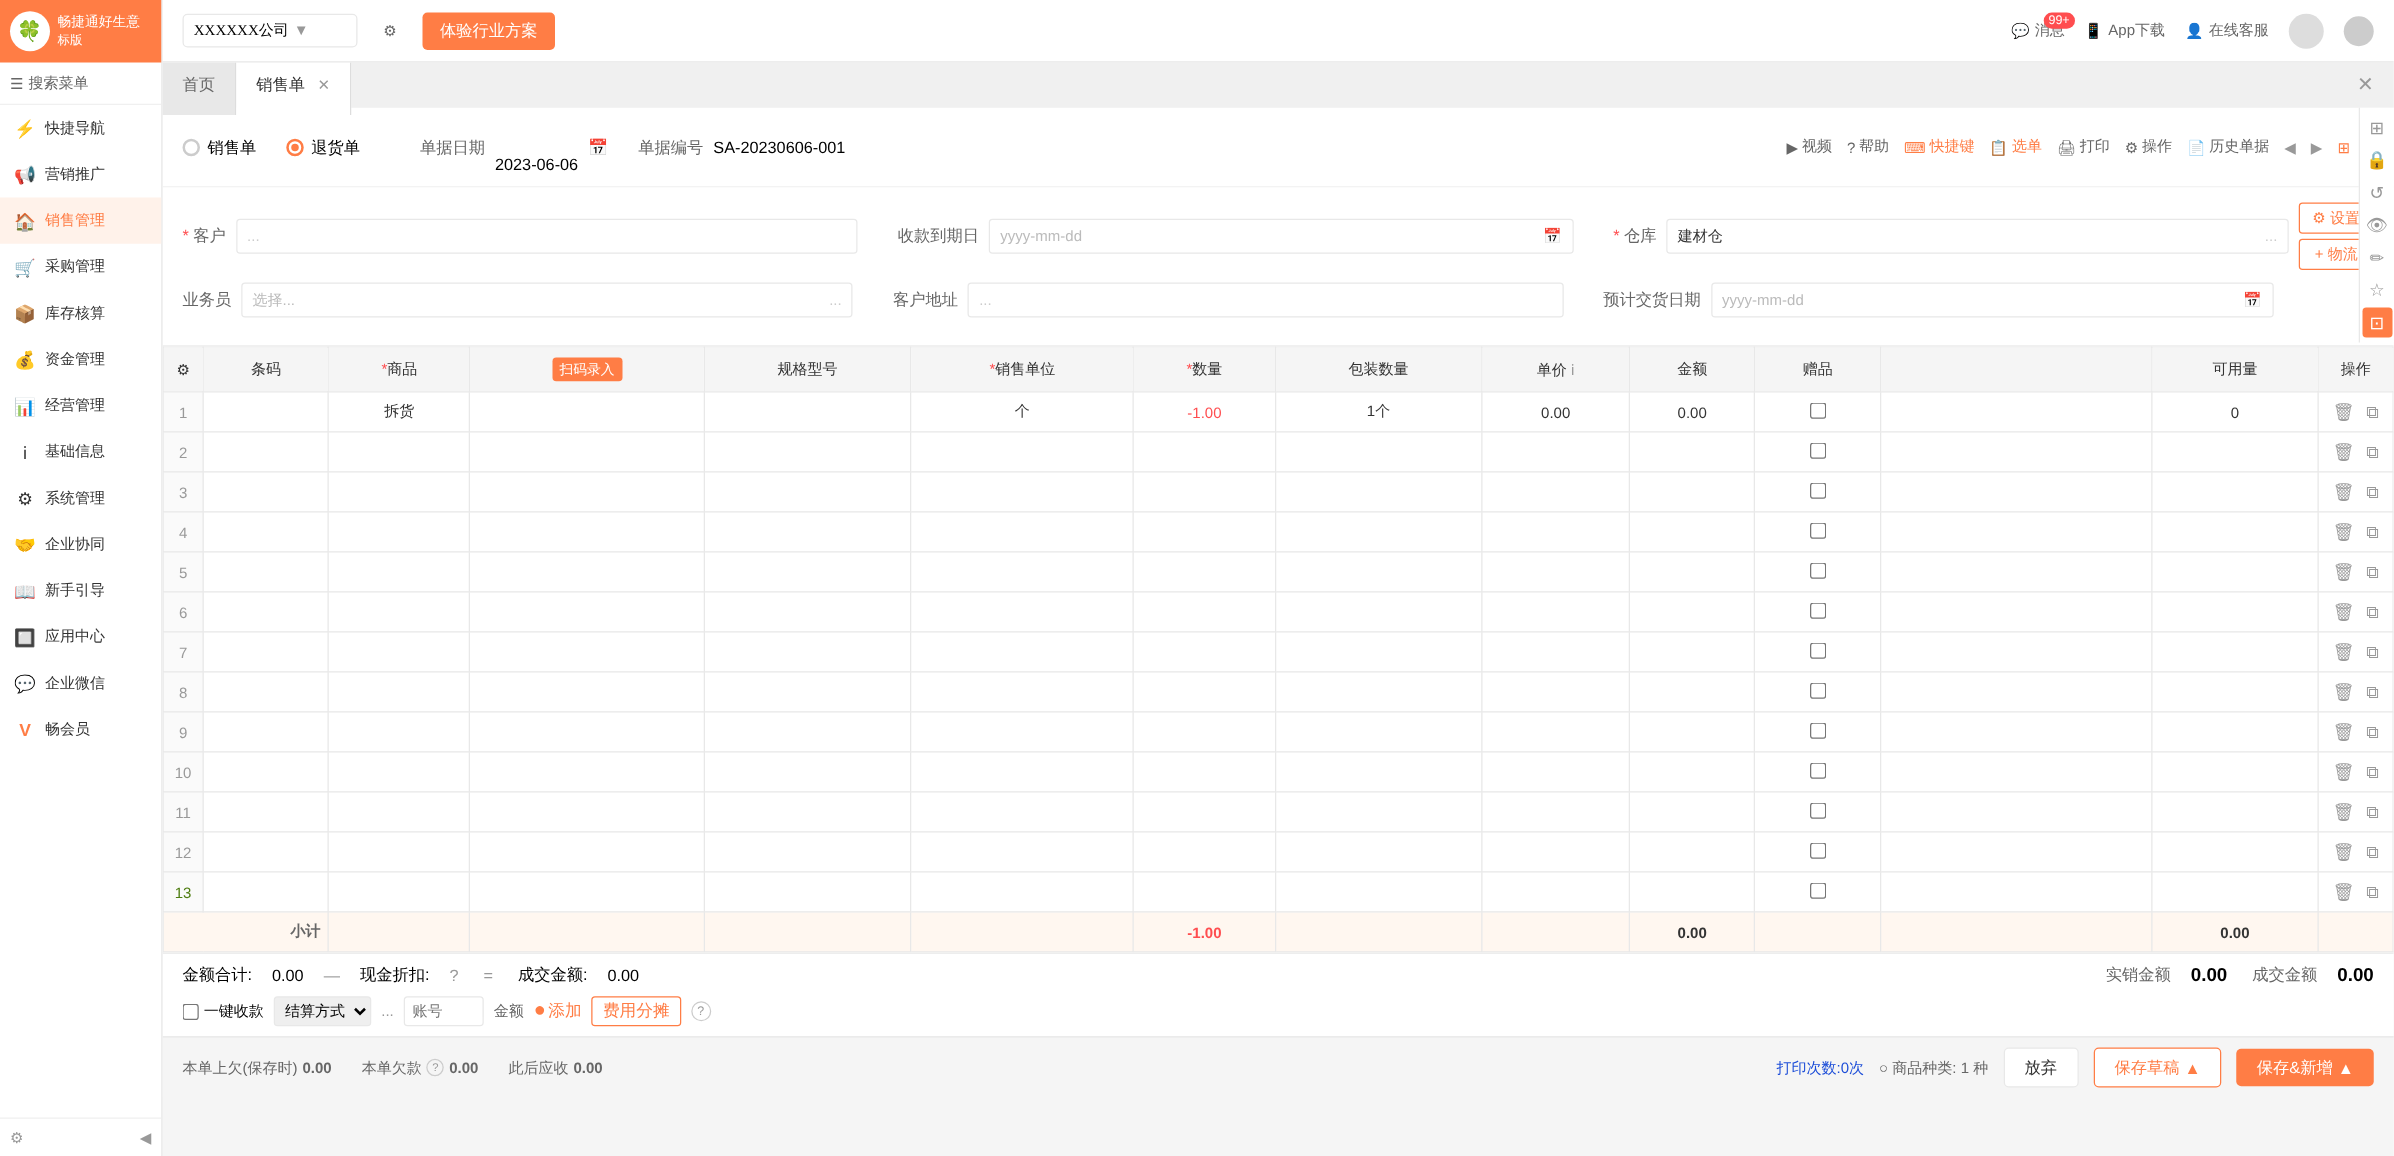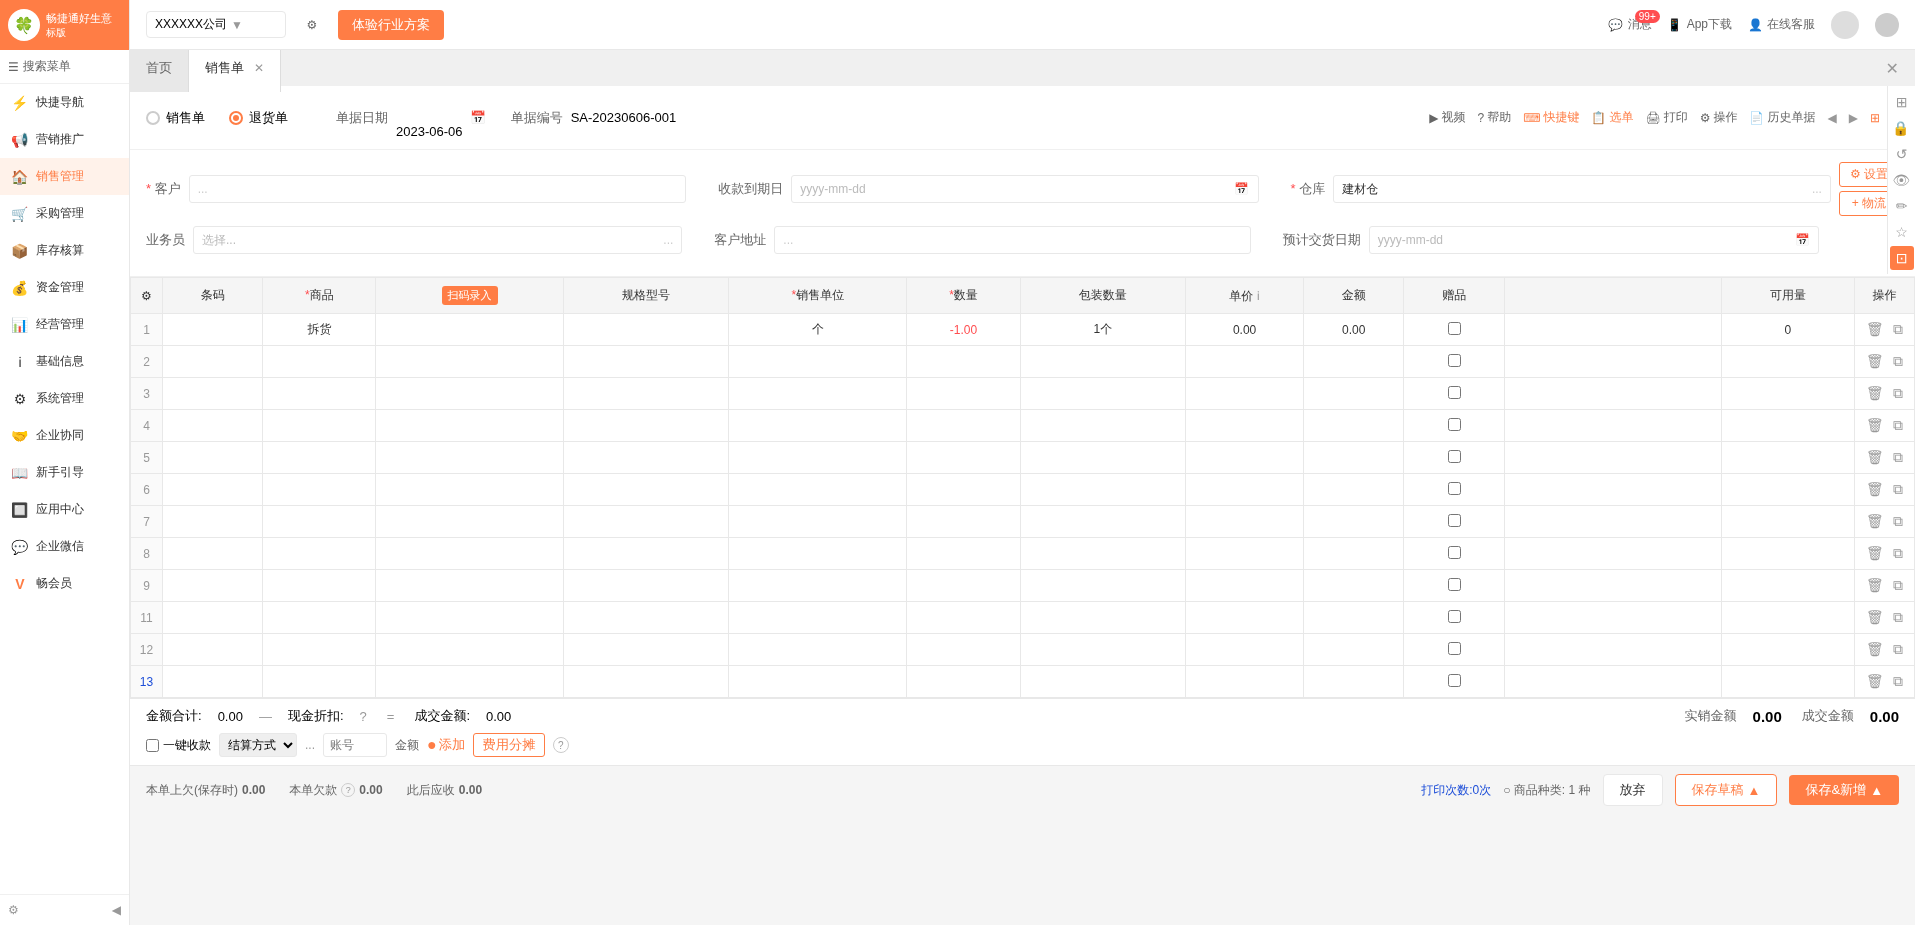--- a/index.html
+++ b/index.html
@@ -12,21 +12,21 @@
     .sidebar-logo-text { color: #fff; font-size: 11px; line-height: 1.3; }
     .sidebar-logo-text .sub { font-size: 10px; }
     .sidebar-search { padding: 8px; border-bottom: 1px solid #f0f0f0; display: flex; align-items: center; gap: 4px; cursor: pointer; color: #666; }
     .sidebar-item { padding: 10px 12px; display: flex; align-items: center; gap: 8px; cursor: pointer; color: #333; font-size: 12px; }
     .sidebar-item.active { background: #fff2ea; color: #ff7d45; }
     .sidebar-item .icon { width: 16px; height: 16px; display: flex; align-items: center; justify-content: center; font-size: 14px; }
     .sidebar-bottom { margin-top: auto; padding: 8px; border-top: 1px solid #f0f0f0; display: flex; align-items: center; justify-content: space-between; }
 
     
     .topbar { position: fixed; left: 130px; top: 0; right: 0; height: 50px; background: #fff; border-bottom: 1px solid #e8e8e8; display: flex; align-items: center; padding: 0 16px; gap: 12px; z-index: 99; }
-    .company-selector { display: flex; align-items: center; gap: 4px; border: 1px solid #e8e8e8; border-radius: 4px; padding: 4px 8px; cursor: pointer; min-width: 140px; }
+    .company-selector { display: flex; align-items: center; gap: 4px; border: 1px solid #e8e8e8; border-radius: 4px; padding: 4px 8px; cursor: pointer; min-width: 140px; font-family: Liberation Serif, serif; }
     .gear-btn { width: 28px; height: 28px; display: flex; align-items: center; justify-content: center; cursor: pointer; color: #666; }
     .experience-btn { background: #ff7d45; color: #fff; border: none; border-radius: 4px; padding: 6px 14px; font-size: 13px; cursor: pointer; }
     .topbar-right { margin-left: auto; display: flex; align-items: center; gap: 16px; }
     .topbar-msg { display: flex; align-items: center; gap: 4px; cursor: pointer; color: #666; font-size: 12px; position: relative; }
     .badge { background: #ff4d4f; color: #fff; border-radius: 10px; padding: 1px 4px; font-size: 10px; position: absolute; top: -6px; right: -8px; }
     .avatar { width: 28px; height: 28px; border-radius: 50%; background: #ddd; }
 
     
     .tabbar { position: fixed; left: 130px; top: 50px; right: 0; height: 36px; background: #f0f0f0; display: flex; align-items: center; z-index: 98; }
     .tab { padding: 0 16px; height: 48px; display: flex; align-items: center; gap: 6px; cursor: pointer; font-size: 13px; color: #666; border-right: 1px solid #ddd; }
@@ -539,20 +539,39 @@
     <td></td>
     <td><input type="checkbox" style=""></td>
     <td></td>
     <td></td>
     <td>
       <span class="op-icon">🗑</span>
       <span class="op-icon">⧉</span>
     </td>
   </tr>
             <tr>
+    <td class="row-num" style="background:#fafafa;color:#999;">10</td>
+    <td></td>
+    <td></td>
+    <td></td>
+    <td></td>
+    <td></td>
+    <td class=""></td>
+    <td></td>
+    <td></td>
+    <td></td>
+    <td><input type="checkbox" style=""></td>
+    <td></td>
+    <td></td>
+    <td>
+      <span class="op-icon">🗑</span>
+      <span class="op-icon">⧉</span>
+    </td>
+  </tr>
+            <tr>
     <td class="row-num" style="background:#fafafa;color:#999;">11</td>
     <td></td>
     <td></td>
     <td></td>
     <td></td>
     <td></td>
     <td class=""></td>
     <td></td>
     <td></td>
     <td></td>
@@ -577,38 +596,53 @@
     <td></td>
     <td><input type="checkbox" style=""></td>
     <td></td>
     <td></td>
     <td>
       <span class="op-icon">🗑</span>
       <span class="op-icon">⧉</span>
     </td>
   </tr>
             <tr>
-    <td class="row-num" style="background:#fafafa;color:#1d4ed8;">13</td>
-    <td></td>
-    <td></td>
-    <td></td>
-    <td></td>
-    <td></td>
-    <td class=""></td>
-    <td></td>
-    <td></td>
-    <td></td>
-    <td><input type="checkbox" style=""></td>
-    <td></td>
-    <td></td>
-    <td>
-      <span class="op-icon">🗑</span>
-      <span class="op-icon">⧉</span>
-    </td>
-  </tr>
+    <td class="row-num" style="background:#fafafa;color:#4d7c0f;">13</td>
+    <td></td>
+    <td></td>
+    <td></td>
+    <td></td>
+    <td></td>
+    <td class=""></td>
+    <td></td>
+    <td></td>
+    <td></td>
+    <td><input type="checkbox" style=""></td>
+    <td></td>
+    <td></td>
+    <td>
+      <span class="op-icon">🗑</span>
+      <span class="op-icon">⧉</span>
+    </td>
+  </tr>
+            <tr class="subtotal-row">
+  <td colspan="2" style="text-align:right;color:#666;">小计</td>
+  <td></td>
+  <td></td>
+  <td></td>
+  <td></td>
+  <td style="color:#ff4d4f;">-1.00</td>
+  <td></td>
+  <td></td>
+  <td>0.00</td>
+  <td></td>
+  <td></td>
+  <td>0.00</td>
+  <td></td>
+</tr>
           </tbody>
       </table>
     </div>
   </div>
 
   <div class="footer-area">
     <div class="footer-totals">
       <span>金额合计:</span>
       <span>0.00</span>
       <span class="minus">—</span>

